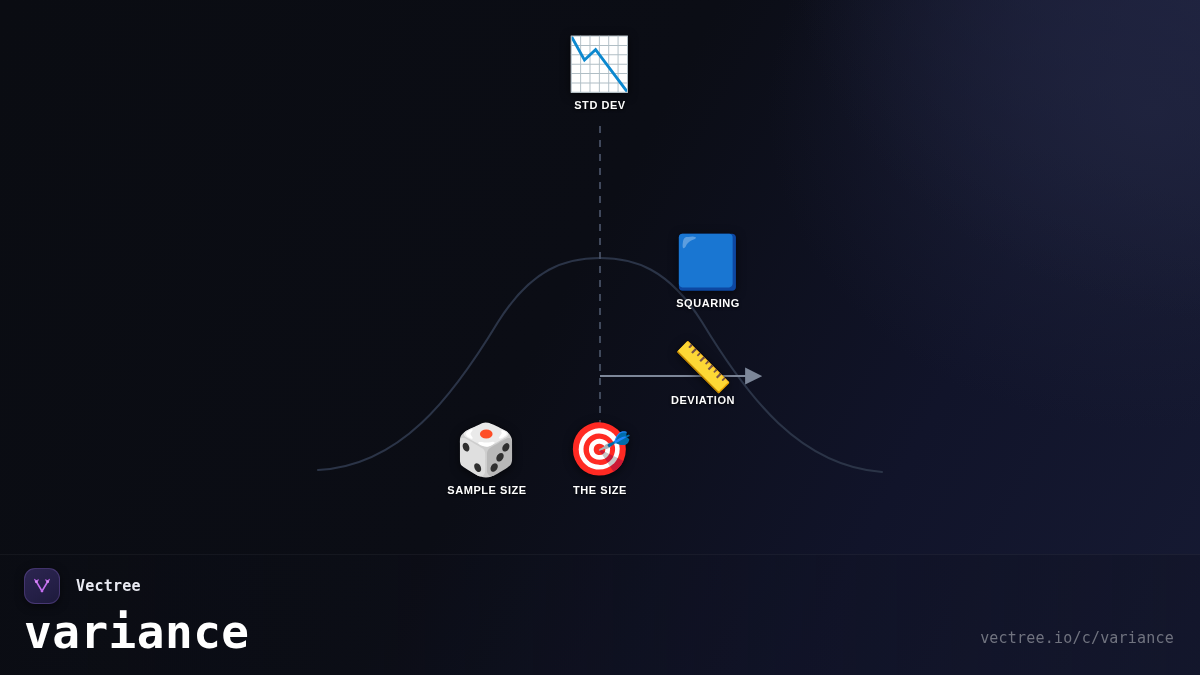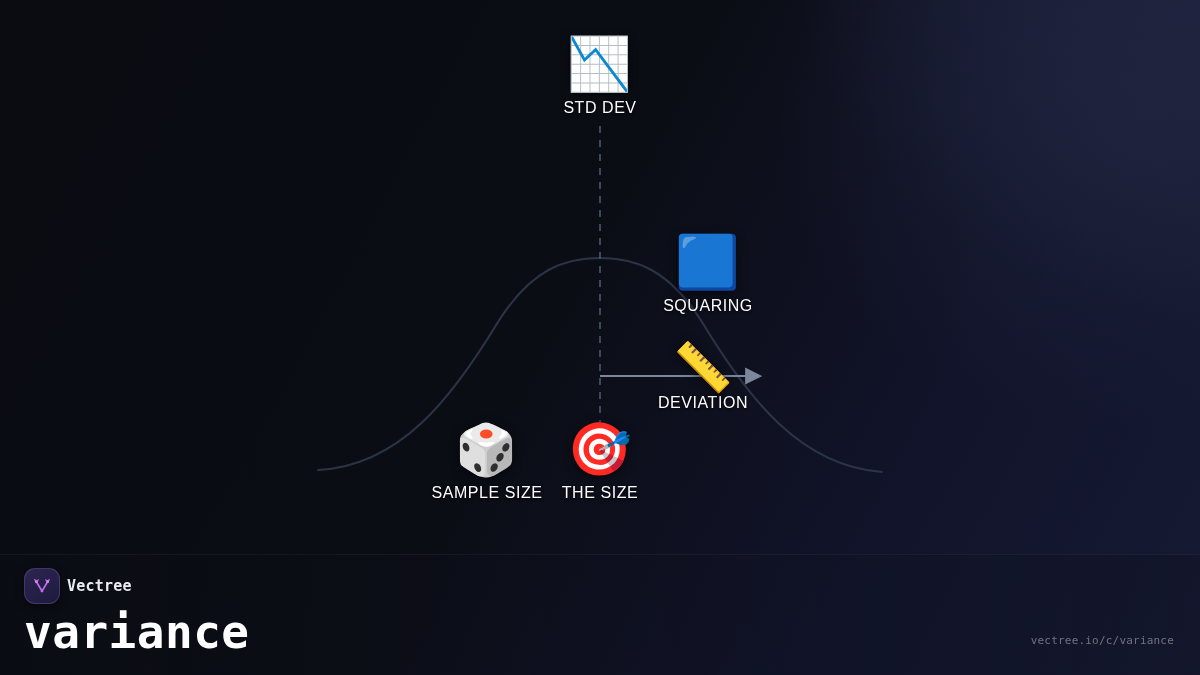--- a/index.html
+++ b/index.html
@@ -39,22 +39,22 @@
     transform: translate(-50%, 0);
   }
   .node-icon {
     line-height: 1;
     display: block;
     filter: drop-shadow(0 2px 5px rgba(0,0,0,0.6));
   }
   .node-label {
     margin-top: 9px;
     color: #ffffff;
-    font-size: 16px;
-    font-weight: 400;
+    font-size: 11px;
+    font-weight: 700;
     letter-spacing: 0.55px;
     white-space: nowrap;
     text-shadow: 0 1px 3px rgba(0,0,0,0.85);
   }
 
   
   #node-std-dev    { left: 600px; top: 38px; }
   #node-std-dev    .node-icon { font-size: 52px; }
 
   #node-squaring   { left: 708px; top: 236px; }
@@ -77,21 +77,21 @@
     height: 120px;
     border-top: 1px solid rgba(255,255,255,0.045);
     background: linear-gradient(90deg, rgba(10,12,18,0.0) 0%, rgba(14,16,30,0.35) 100%);
   }
   #brand-row {
     position: absolute;
     left: 24px;
     top: 13px;
     display: flex;
     align-items: center;
-    gap: 7px;
+    gap: 16px;
   }
   #brand-logo {
     width: 34px; height: 34px;
     border-radius: 11px;
     background: linear-gradient(150deg, #2c2550 0%, #241f46 60%, #1d1a3b 100%);
     border: 1px solid rgba(150,110,220,0.28);
     display: flex; align-items: center; justify-content: center;
     box-shadow: 0 2px 8px rgba(0,0,0,0.5);
   }
   #brand-name {
@@ -111,21 +111,21 @@
     font-weight: 700;
     letter-spacing: 0.5px;
     line-height: 1;
   }
   #footer-url {
     position: absolute;
     right: 26px;
     bottom: 28px;
     color: #70737f;
     font-family: "DejaVu Sans Mono", "Liberation Mono", monospace;
-    font-size: 11px;
+    font-size: 15px;
     letter-spacing: 0.2px;
   }
 </style>
 </head>
 <body>
 
 <div id="stage">
 
   <svg id="canvas-svg" viewBox="0 0 1200 675" xmlns="http://www.w3.org/2000/svg">
     <defs>

